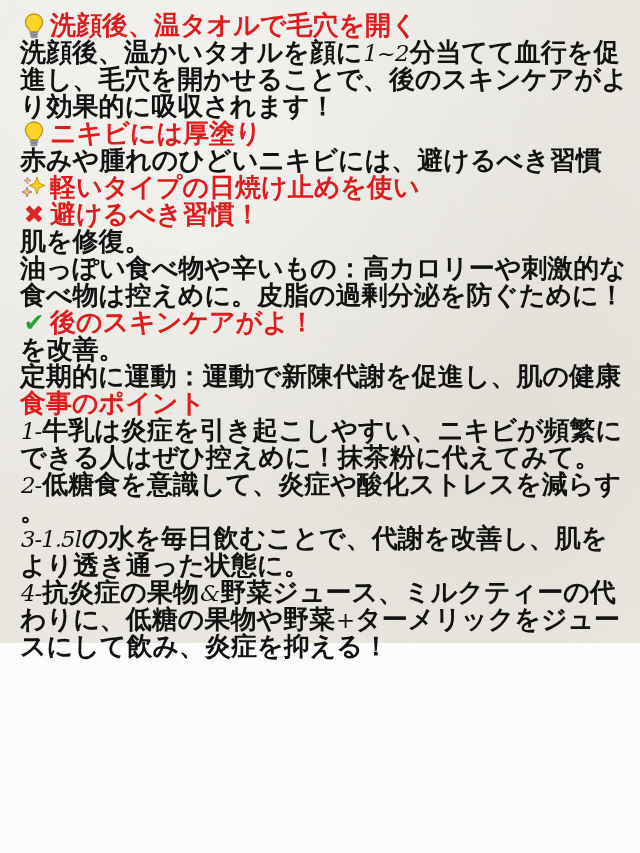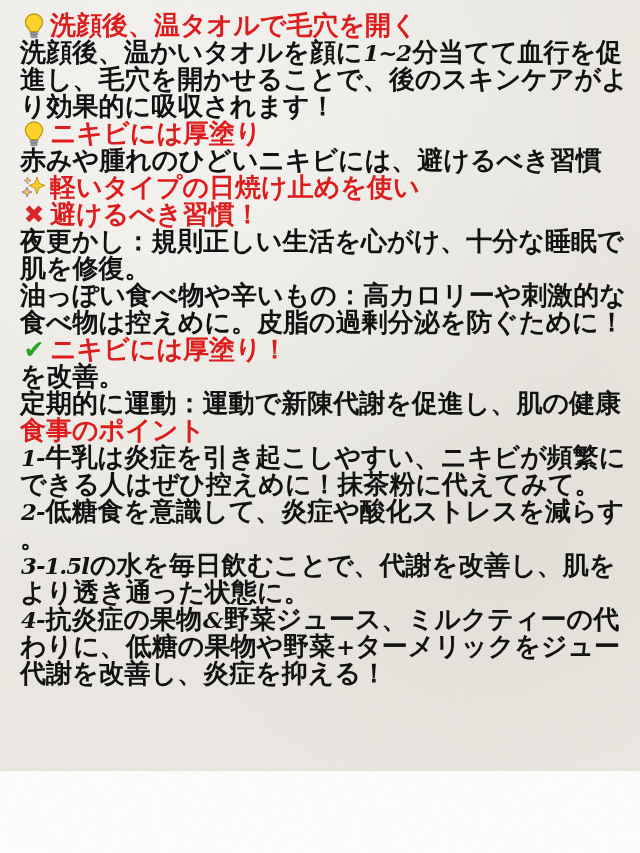--- a/index.html
+++ b/index.html
@@ -8,21 +8,21 @@
   }
   body {
     width: 640px;
     height: 853px;
     overflow: hidden;
     font-family: "DejaVu Sans", "Liberation Sans", sans-serif;
   }
   .paper {
     position: relative;
     width: 640px;
-    height: 771px;
+    height: 643px;
     background: #edebe5;
     background-image:
       radial-gradient(circle at 30% 20%, rgba(255,255,255,0.5), rgba(0,0,0,0) 60%),
       radial-gradient(circle at 80% 70%, rgba(210,206,196,0.35), rgba(0,0,0,0) 55%),
       linear-gradient(135deg, #efede8 0%, #eae8e1 48%, #eeece6 100%);
   }
   .texture {
     position: absolute;
     inset: 0;
     pointer-events: none;
@@ -66,21 +66,21 @@
     font-weight: 700;
   }
   .icon-char-check {
     color: #27a32a;
     font-size: 25px;
     font-weight: 700;
   }
   .hand {
     font-family: "DejaVu Serif", "Liberation Serif", serif;
     font-style: italic;
-    font-weight: 700;
+    font-weight: 400;
     font-size: 0.88em;
     letter-spacing: -1px;
     padding: 0 1px;
     margin-top: 42px;
   }
 </style>
 </head>
 <body>
 
 <div class="paper">
@@ -134,36 +134,33 @@
         </span>
         <span class="txt">軽いタイプの日焼け止めを使い</span>
       </div>
       <div class="line heading">
         <span class="icon">
           <span class="icon-char-cross">✖</span>
         </span>
         <span class="txt">避けるべき習慣！</span>
       </div>
       <div class="line body">
-        <span class="txt">夜更かし：規則正しい生活を心がけ、十分な睡眠で</span>
-      </div>
-      <div class="line body">
         <span class="txt">肌を修復。</span>
       </div>
       <div class="line body">
         <span class="txt">油っぽい食べ物や辛いもの：高カロリーや刺激的な</span>
       </div>
       <div class="line body">
         <span class="txt">食べ物は控えめに。皮脂の過剰分泌を防ぐために！</span>
       </div>
       <div class="line heading">
         <span class="icon">
           <span class="icon-char-check">✔</span>
         </span>
-        <span class="txt">ニキビには厚塗り！</span>
+        <span class="txt">後のスキンケアがよ！</span>
       </div>
       <div class="line body">
         <span class="txt">を改善。</span>
       </div>
       <div class="line body">
         <span class="txt">定期的に運動：運動で新陳代謝を促進し、肌の健康</span>
       </div>
       <div class="line heading">
         <span class="txt">食事のポイント</span>
       </div>
@@ -185,16 +182,16 @@
       <div class="line body">
         <span class="txt">より透き通った状態に。</span>
       </div>
       <div class="line body">
         <span class="txt"><span class="hand">4-</span>抗炎症の果物<span class="hand">&amp;</span>野菜ジュース、ミルクティーの代</span>
       </div>
       <div class="line body">
         <span class="txt">わりに、低糖の果物や野菜<span class="hand">+</span>ターメリックをジュー</span>
       </div>
       <div class="line body">
-        <span class="txt">代謝を改善し、炎症を抑える！</span>
+        <span class="txt">スにして飲み、炎症を抑える！</span>
       </div>
     </div>
 </div>
 
 </body></html>

